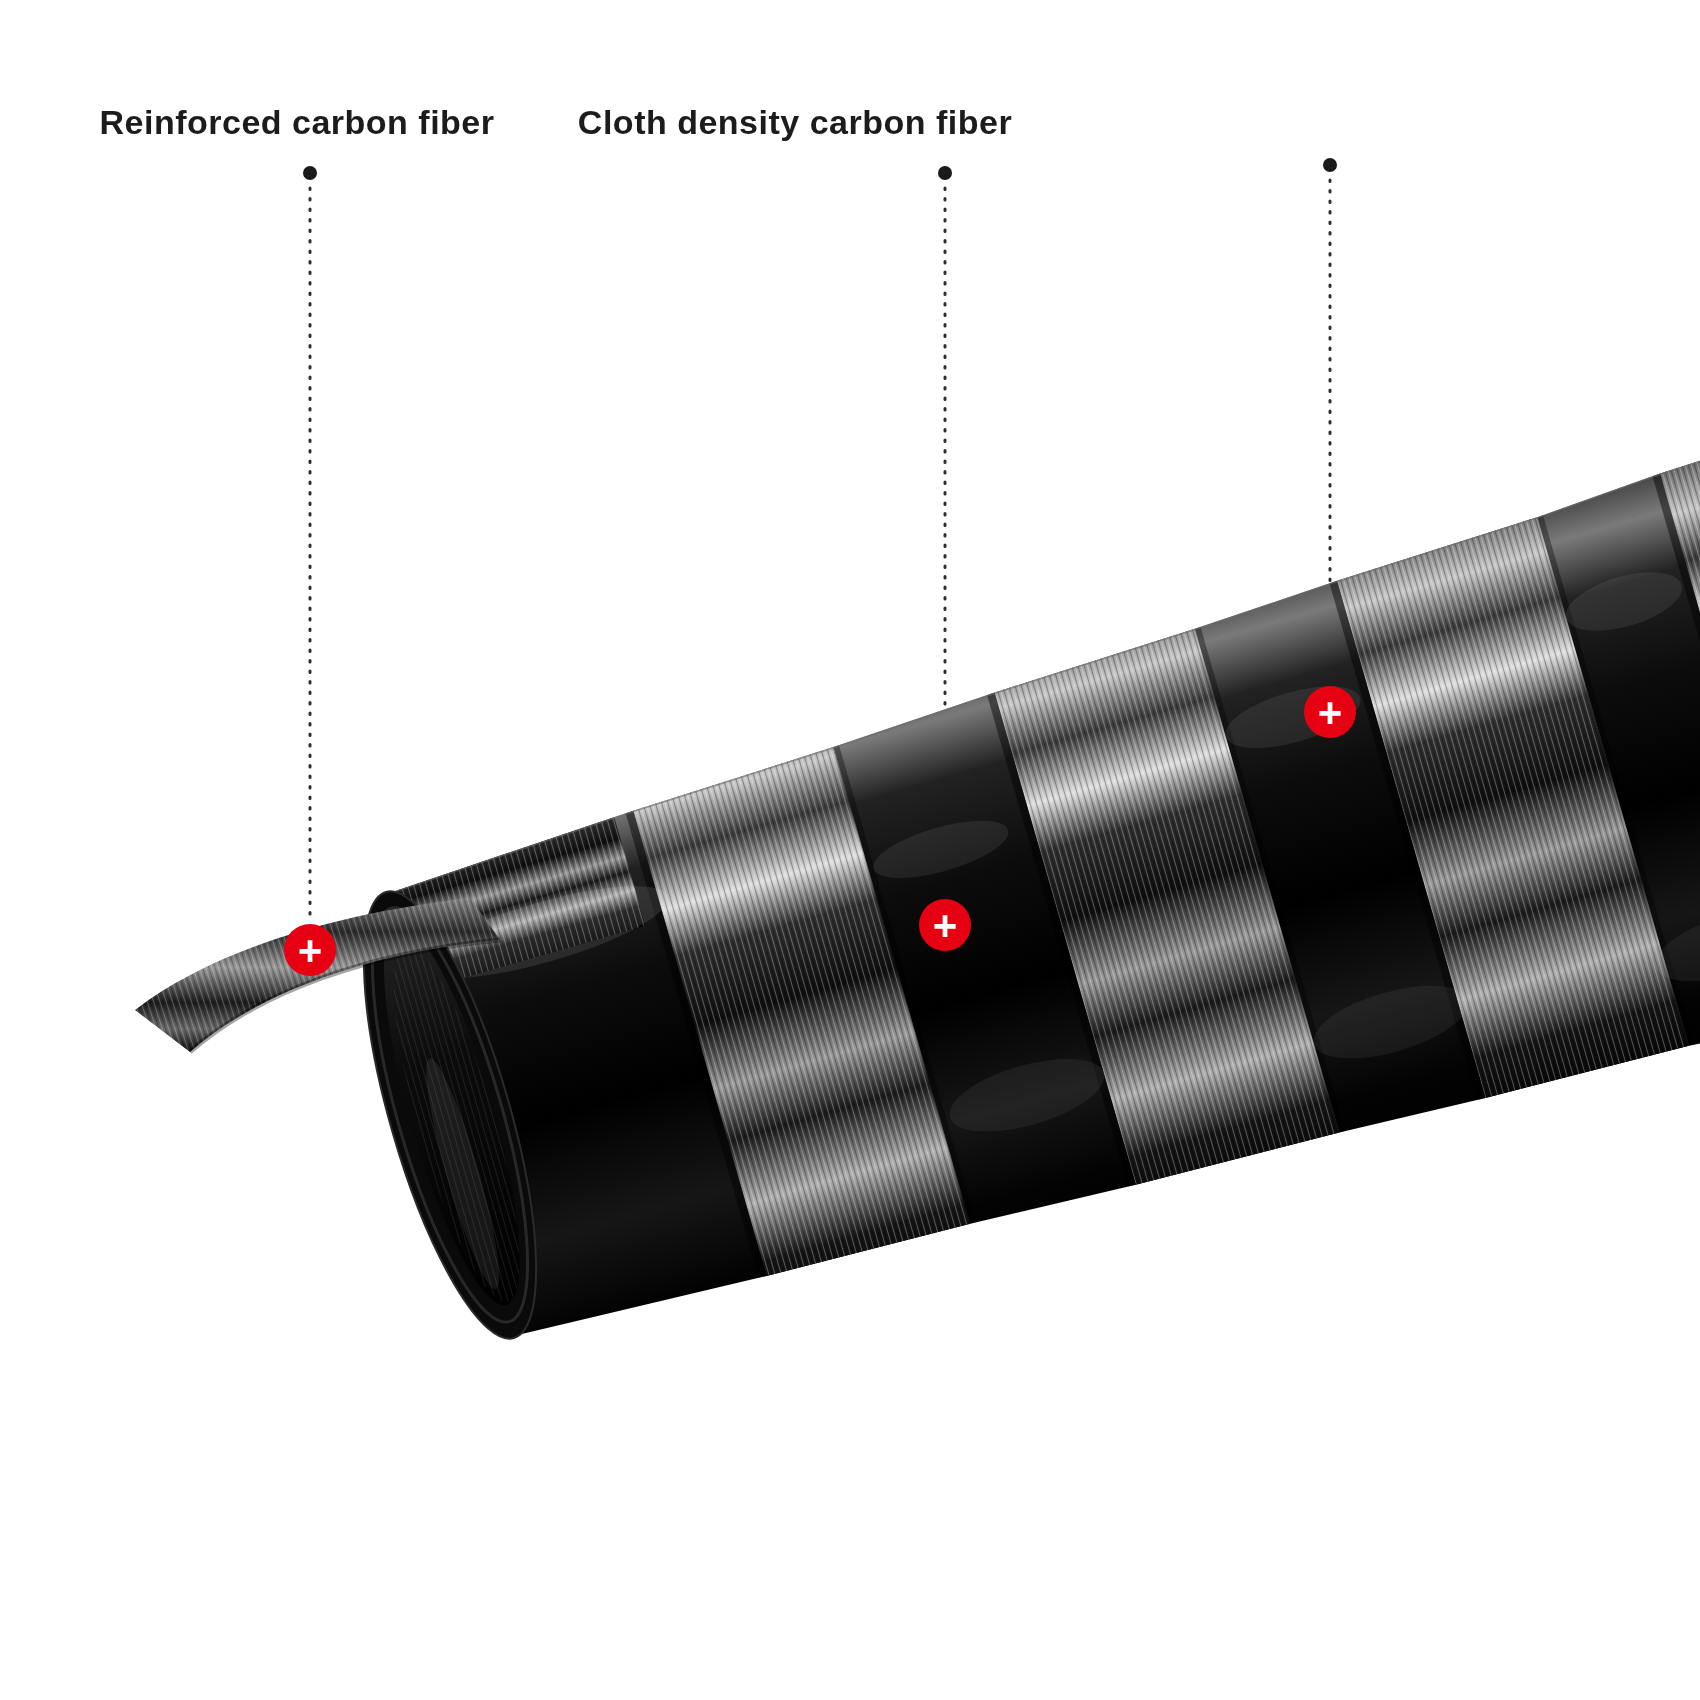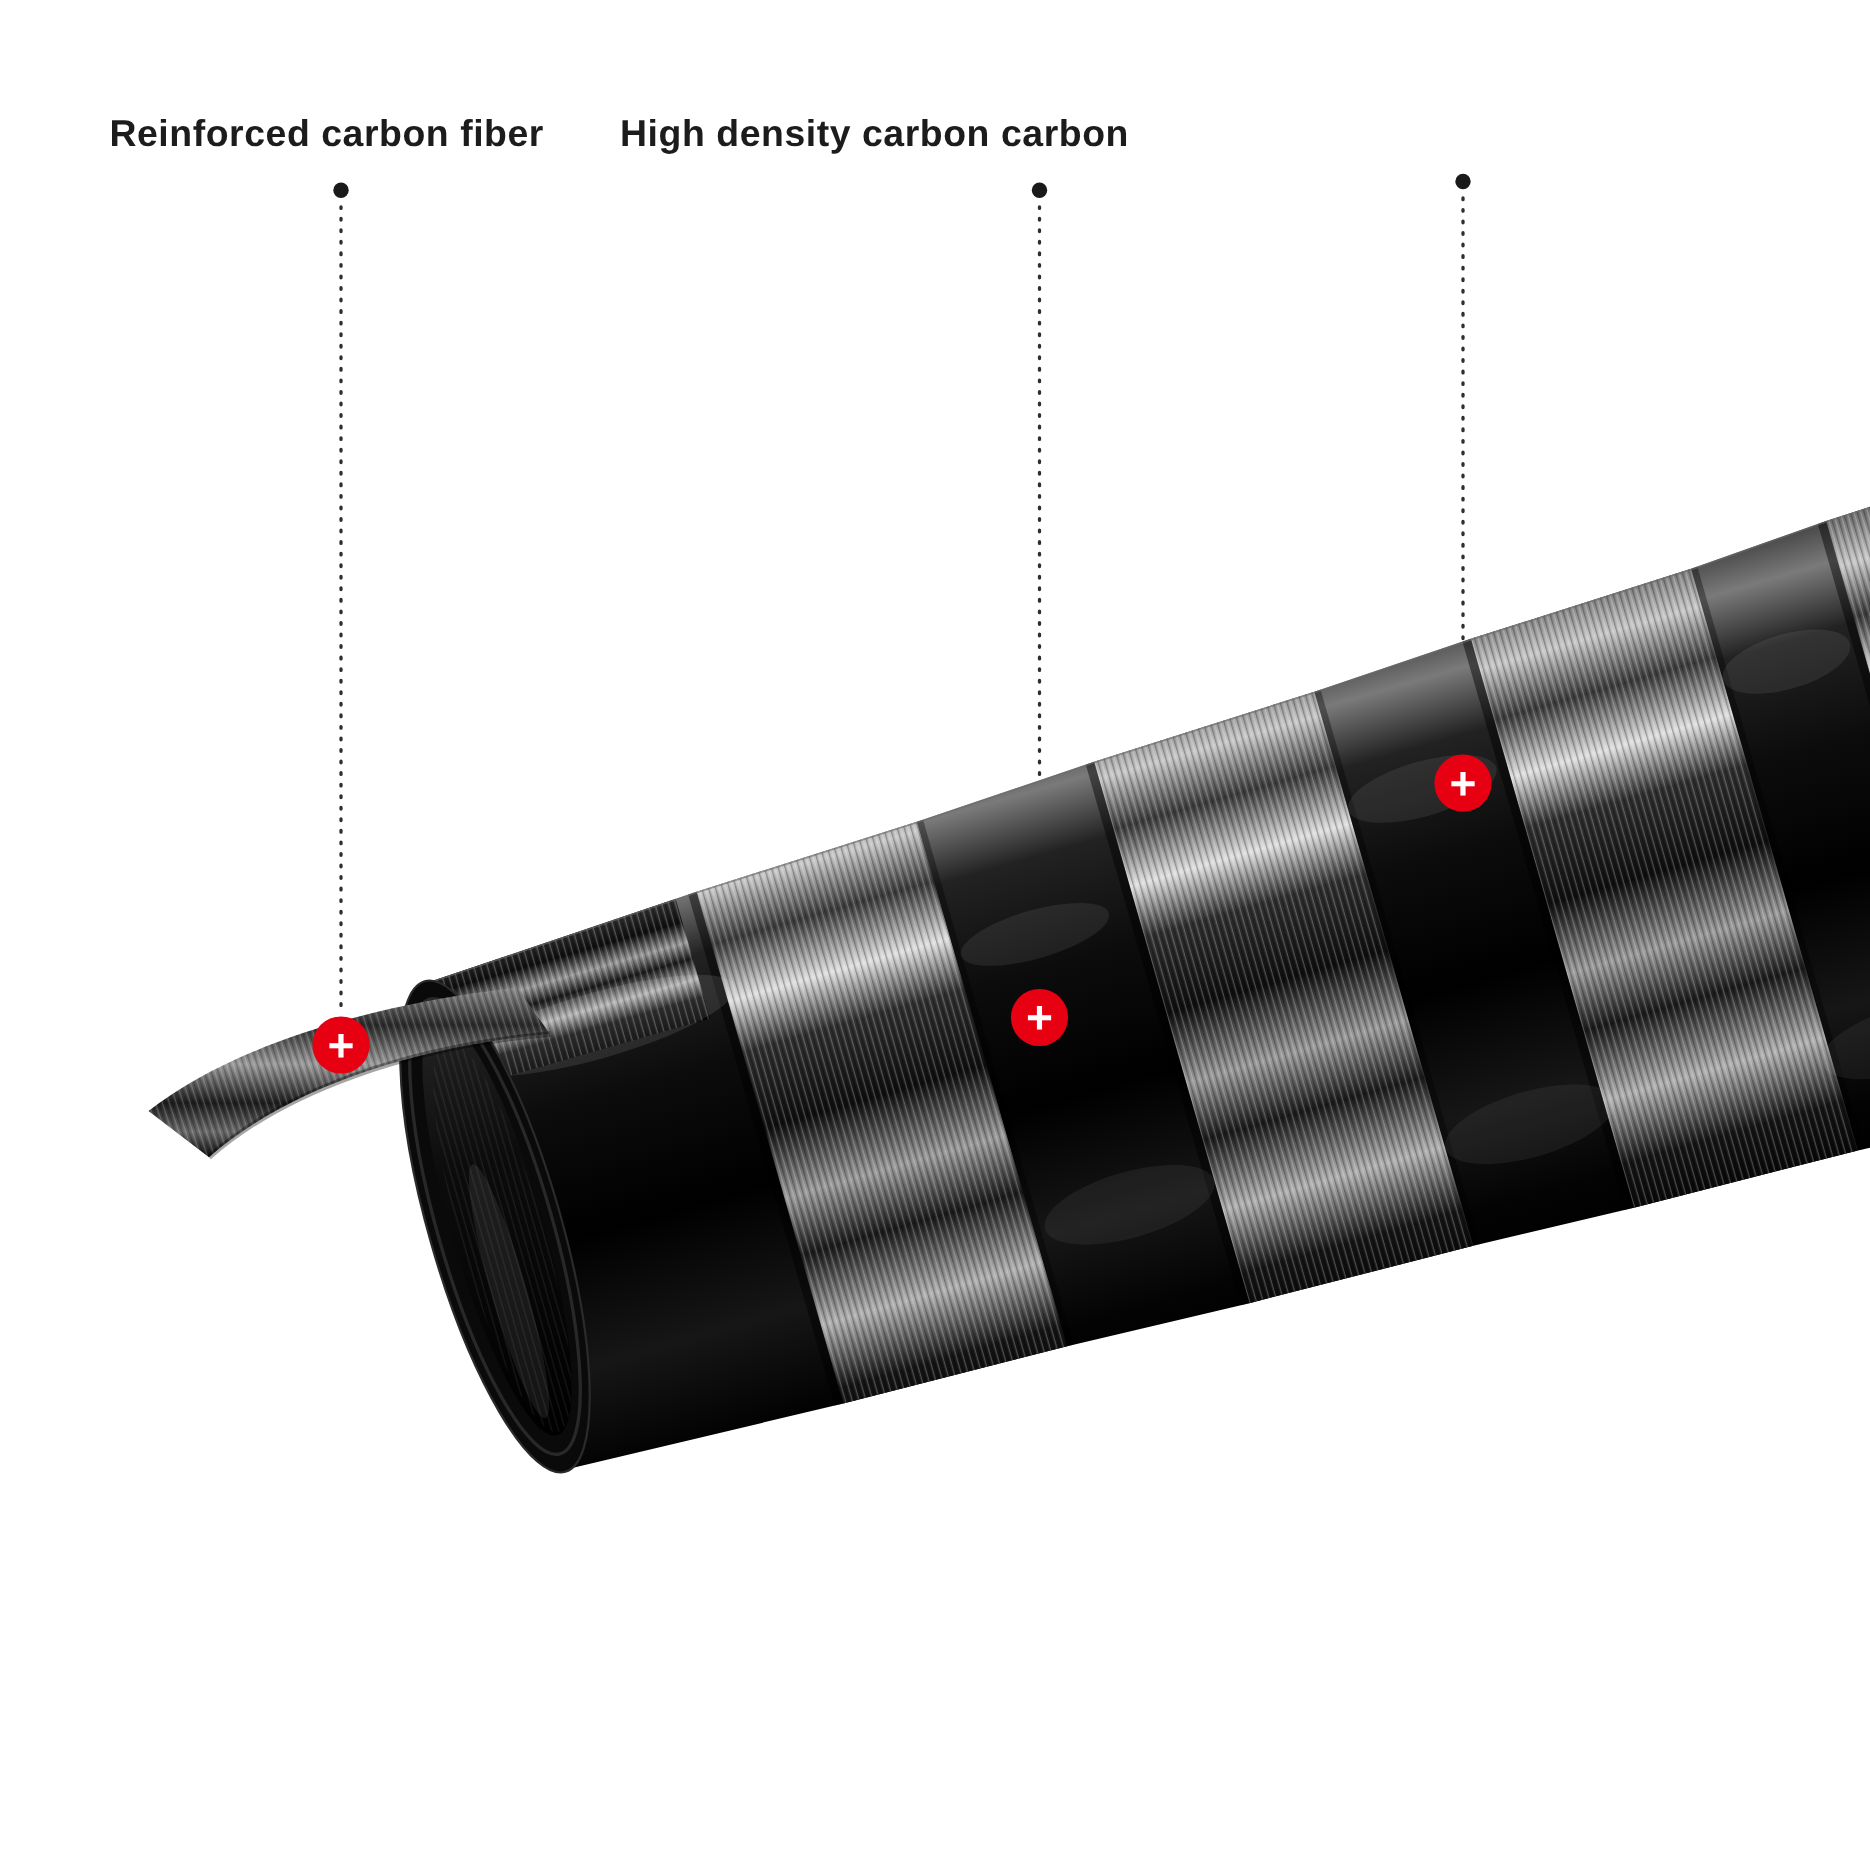--- a/index.html
+++ b/index.html
@@ -33,21 +33,21 @@
     font-weight: 700;
     font-size: 42px;
   }
 </style>
 </head>
 <body>
 
 <div class="stage">
 
   <div class="label label-1">Reinforced carbon fiber</div>
-  <div class="label label-2">High density carbon carbon</div>
+  <div class="label label-2">Cloth density carbon fiber</div>
 
   <svg class="diagram" width="1700" height="1700" viewBox="0 0 1700 1700">
     <defs>
       <linearGradient id="bodyGrad" x1="0" y1="0" x2="0" y2="1">
         <stop offset="0" stop-color="#3a3a3a"></stop>
         <stop offset="0.08" stop-color="#7a7a7a"></stop>
         <stop offset="0.18" stop-color="#222222"></stop>
         <stop offset="0.35" stop-color="#0c0c0c"></stop>
         <stop offset="0.55" stop-color="#000000"></stop>
         <stop offset="0.75" stop-color="#161616"></stop>

